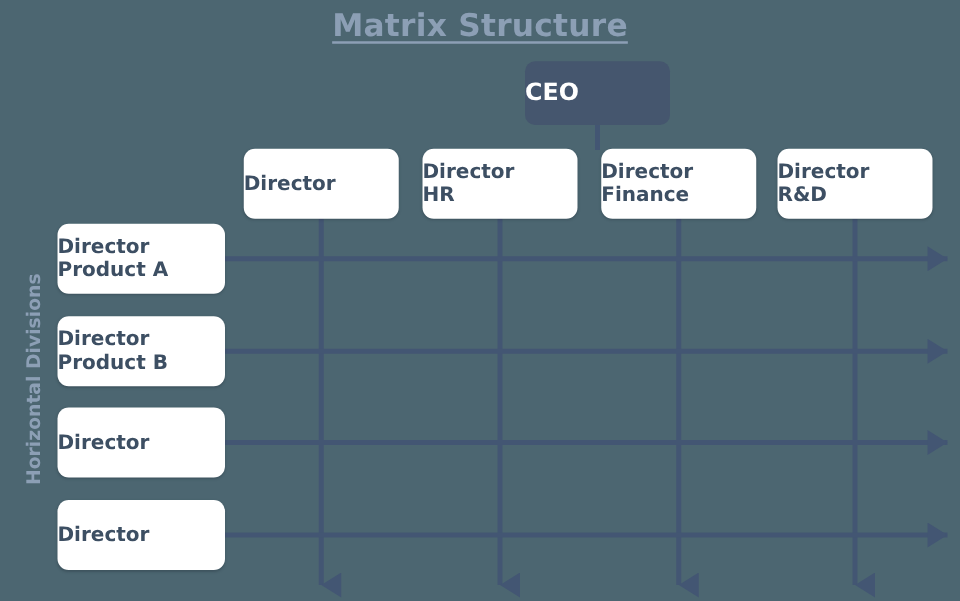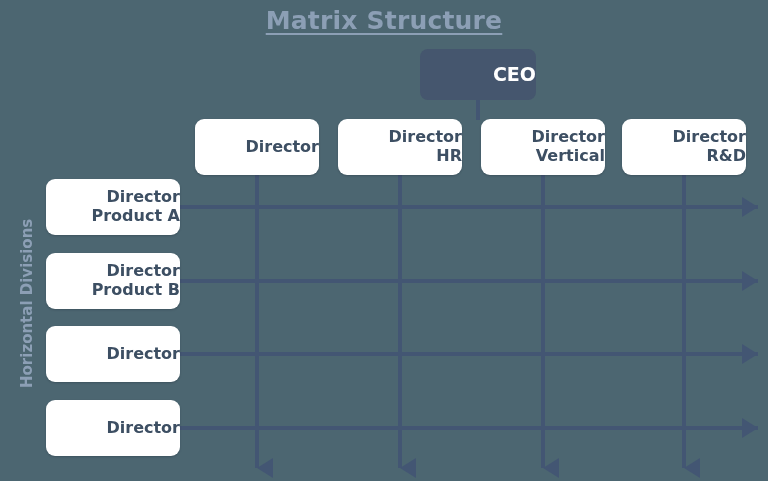--- a/index.html
+++ b/index.html
@@ -60,21 +60,21 @@
     left: 0;
     top: 0;
   }
 
   
   .node {
     position: absolute;
     box-sizing: border-box;
     display: flex;
     flex-direction: column;
-    align-items: flex-end;
+    align-items: flex-start;
     justify-content: center;
     border-radius: 9px;
     text-align: center;
     line-height: 1.17;
   }
   .node-ceo {
     left: 420px;
     top: 49px;
     width: 116px;
     height: 51px;
@@ -149,21 +149,21 @@
   <div id="function-nodes">
       <div class="node node-fn" style="left: 195px;">
         <span>Director</span>
       </div>
       <div class="node node-fn" style="left: 338px;">
         <span>Director</span>
         <span class="line2">HR</span>
       </div>
       <div class="node node-fn" style="left: 481px;">
         <span>Director</span>
-        <span class="line2">Vertical</span>
+        <span class="line2">Finance</span>
       </div>
       <div class="node node-fn" style="left: 622px;">
         <span>Director</span>
         <span class="line2">R&amp;D</span>
       </div>
     </div>
   <div id="division-nodes">
       <div class="node node-div" style="top: 179px;">
         <span>Director</span>
         <span class="line2">Product A</span>

